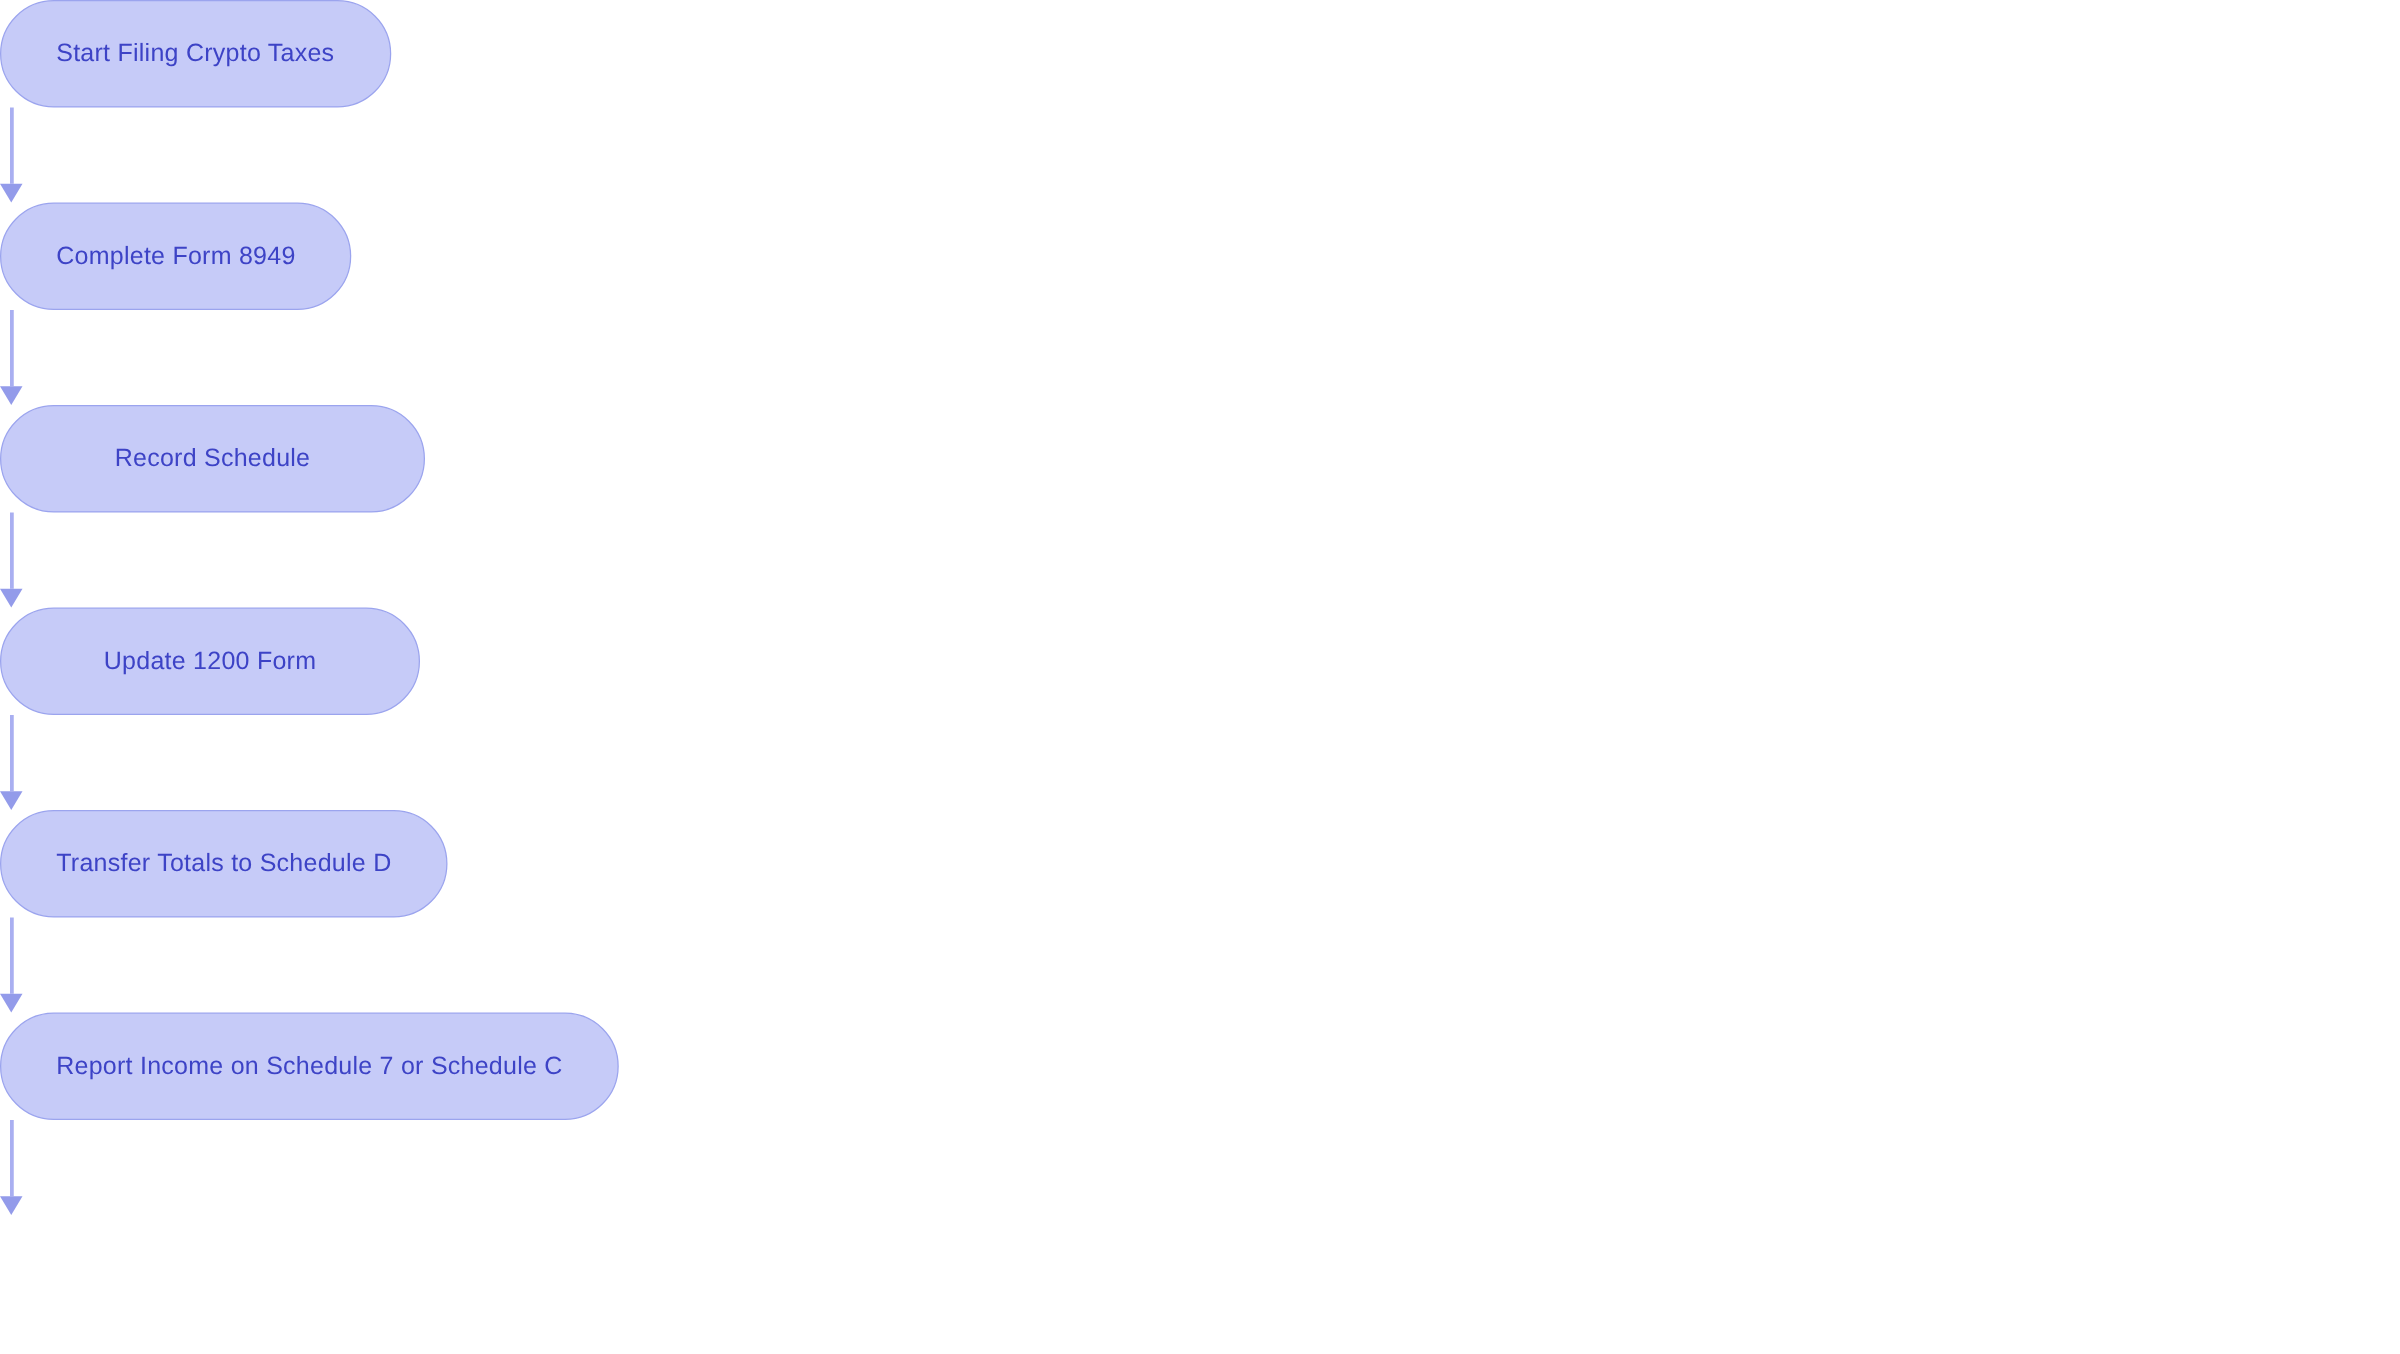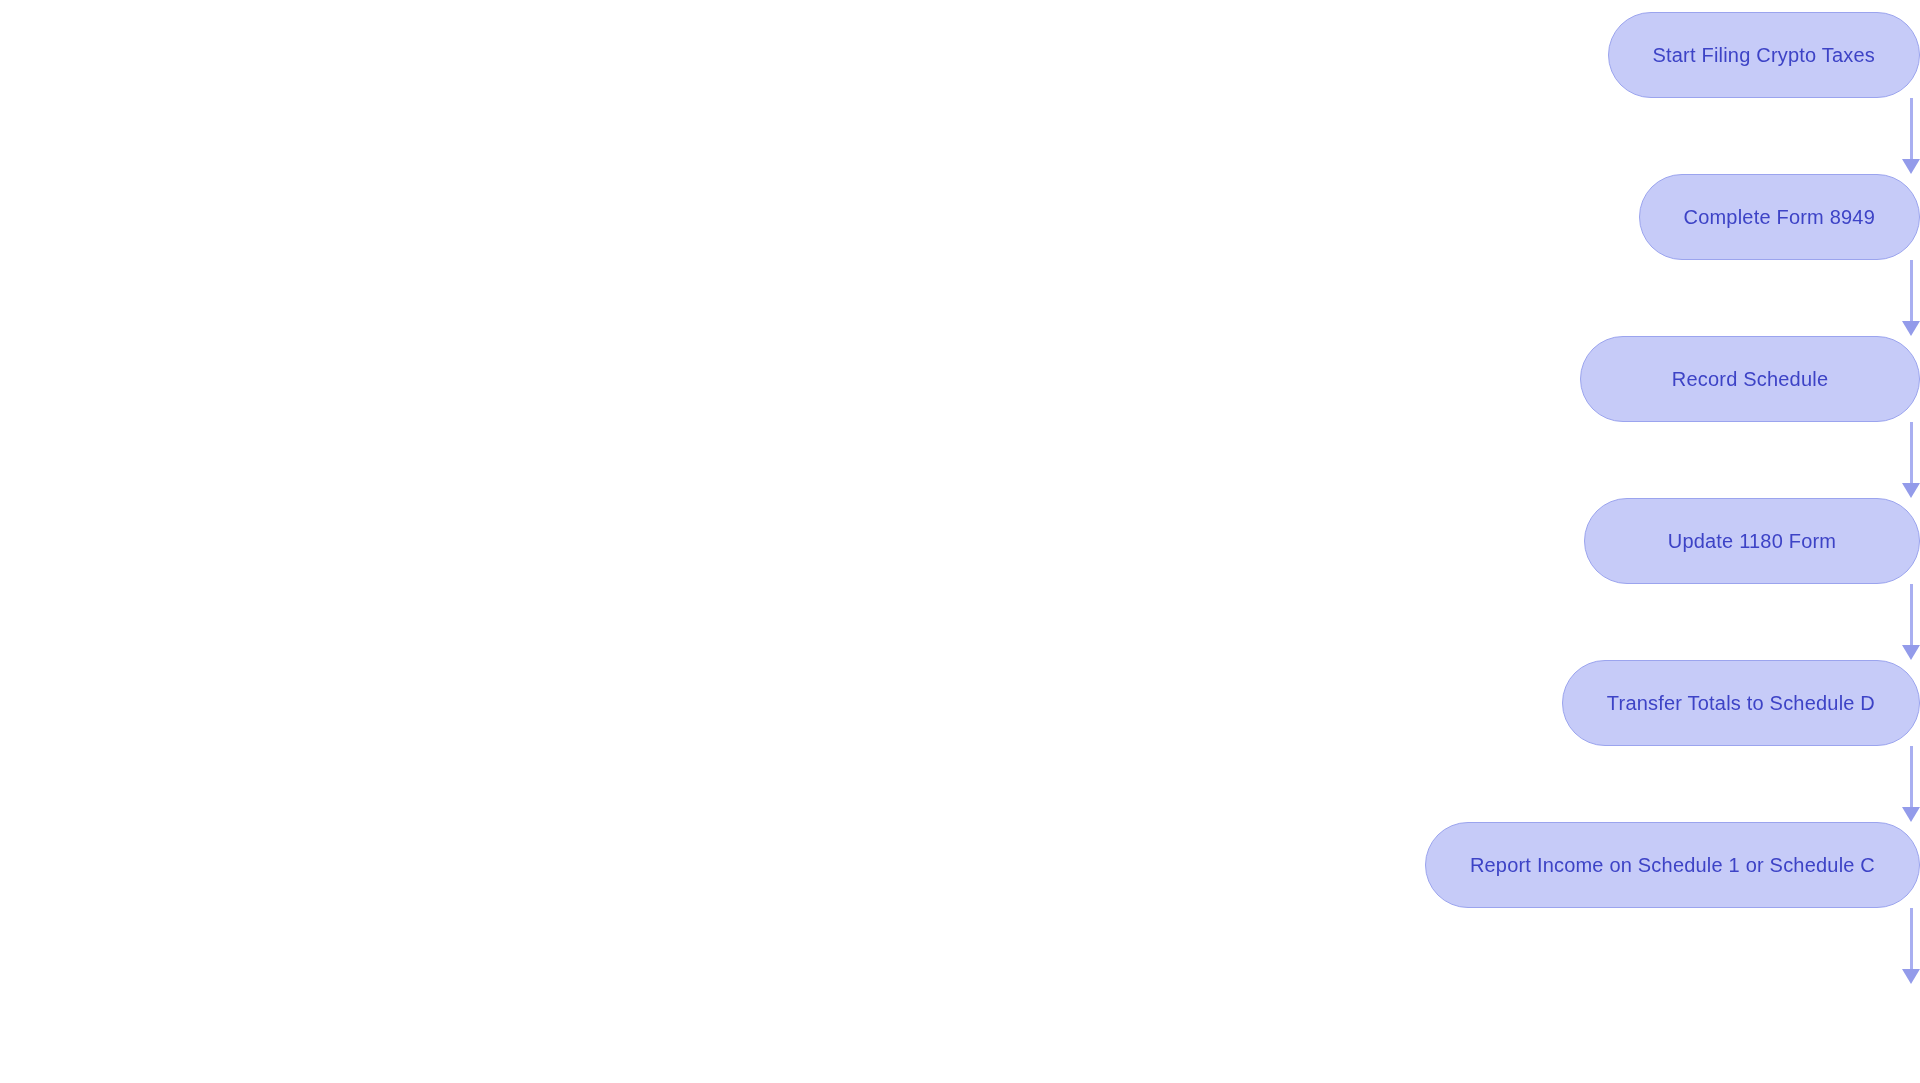--- a/index.html
+++ b/index.html
@@ -17,22 +17,21 @@
     background: var(--bg);
     font-family: "Liberation Sans", "DejaVu Sans", sans-serif;
     overflow: hidden;
   }
   .canvas {
     position: relative;
     width: 1920px;
     height: 833px;
     display: flex;
     flex-direction: column;
-    align-items: flex-end;
-    padding-top: 12px;
+    align-items: flex-start;
   }
   .flow-node {
     height: 86px;
     border-radius: 43px;
     background: var(--node-fill);
     border: 1.5px solid var(--node-border);
     color: var(--node-text);
     font-size: 20px;
     letter-spacing: 0.2px;
     display: flex;
@@ -89,35 +88,35 @@
     <div class="connector-head"></div>
   </div>
 
   <div class="flow-node">Record Schedule</div>
 
   <div class="connector">
     <div class="connector-line"></div>
     <div class="connector-head"></div>
   </div>
 
-  <div class="flow-node">Update 1180 Form</div>
+  <div class="flow-node">Update 1200 Form</div>
 
   <div class="connector">
     <div class="connector-line"></div>
     <div class="connector-head"></div>
   </div>
 
   <div class="flow-node">Transfer Totals to Schedule D</div>
 
   <div class="connector">
     <div class="connector-line"></div>
     <div class="connector-head"></div>
   </div>
 
-  <div class="flow-node">Report Income on Schedule 1 or Schedule C</div>
+  <div class="flow-node">Report Income on Schedule 7 or Schedule C</div>
 
   <div class="connector">
     <div class="connector-line"></div>
     <div class="connector-head"></div>
   </div>
 
 
 </div>
 
 </body></html>

